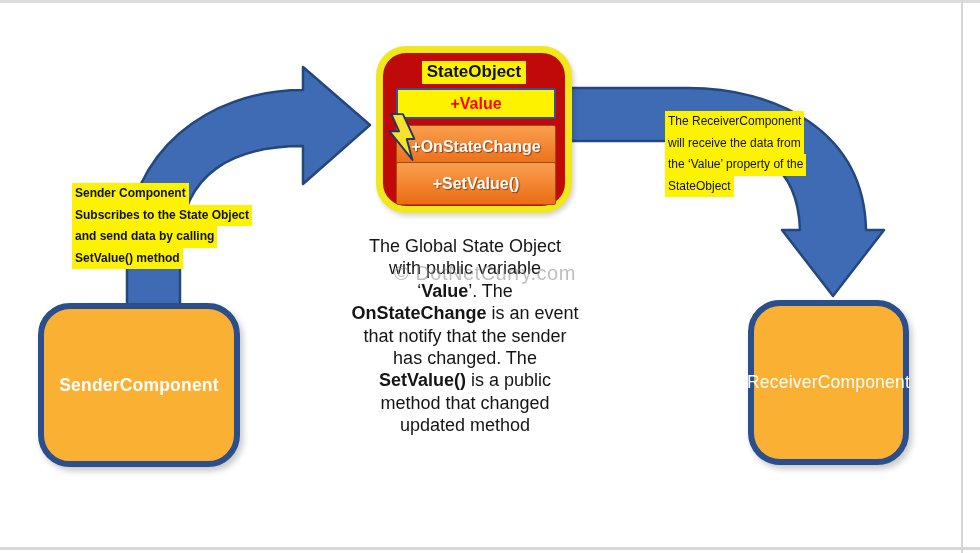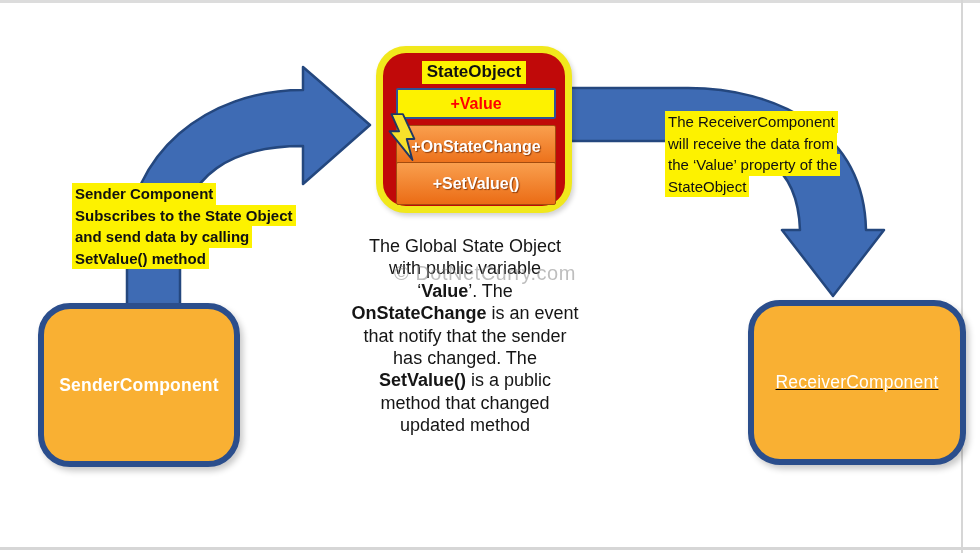--- a/index.html
+++ b/index.html
@@ -18,21 +18,21 @@
   .component-box{
     position:absolute;z-index:2;box-sizing:border-box;
     background:var(--component-fill);
     border:6px solid var(--component-border);
     border-radius:32px;
     display:flex;align-items:center;justify-content:center;
     box-shadow:3px 4px 6px rgba(0,0,0,0.22);
   }
   .component-box .label{color:#ffffff;font-size:17.5px;letter-spacing:0.2px;}
   .sender-box{left:38px;top:303px;width:202px;height:164px;font-weight:bold;}
-  .receiver-box{left:748px;top:300px;width:218px;height:165px;text-decoration:underline;}
+  .receiver-box{left:748px;top:300px;width:161px;height:165px;}
 
   
   .state-object{
     position:absolute;left:376px;top:46px;width:196px;height:167px;z-index:2;
     box-sizing:border-box;background:var(--state-fill);
     border:7px solid var(--state-border);border-radius:30px;
     box-shadow:2px 3px 5px rgba(0,0,0,0.18);
   }
   .state-title-row{position:absolute;left:0;top:8px;width:182px;text-align:center;}
   .state-title{
@@ -51,21 +51,21 @@
     background:linear-gradient(180deg,var(--member-orange-top) 0%,var(--member-orange-bottom) 100%);
     border:1px solid #a34c0e;color:#ffffff;height:43px;
     text-shadow:1px 1px 1px rgba(110,40,0,0.75);
   }
   .event-bar{top:72px;}
   .method-bar{top:109px;}
 
   .lightning{position:absolute;left:380px;top:112px;z-index:3;}
 
   
-  .note{position:absolute;z-index:3;font-size:15px;line-height:21.5px;color:#111111;}
+  .note{position:absolute;z-index:3;font-size:12px;line-height:21.5px;color:#111111;}
   .note .hl{display:inline-block;background:var(--highlight);padding:0 3px;}
   .sender-note{left:72px;top:183px;font-weight:bold;}
   .receiver-note{left:665px;top:111px;}
 
   
   .center-note{
     position:absolute;left:350px;top:235px;width:230px;z-index:3;
     text-align:center;font-size:18px;line-height:22.4px;color:#151515;
   }
   .watermark{

